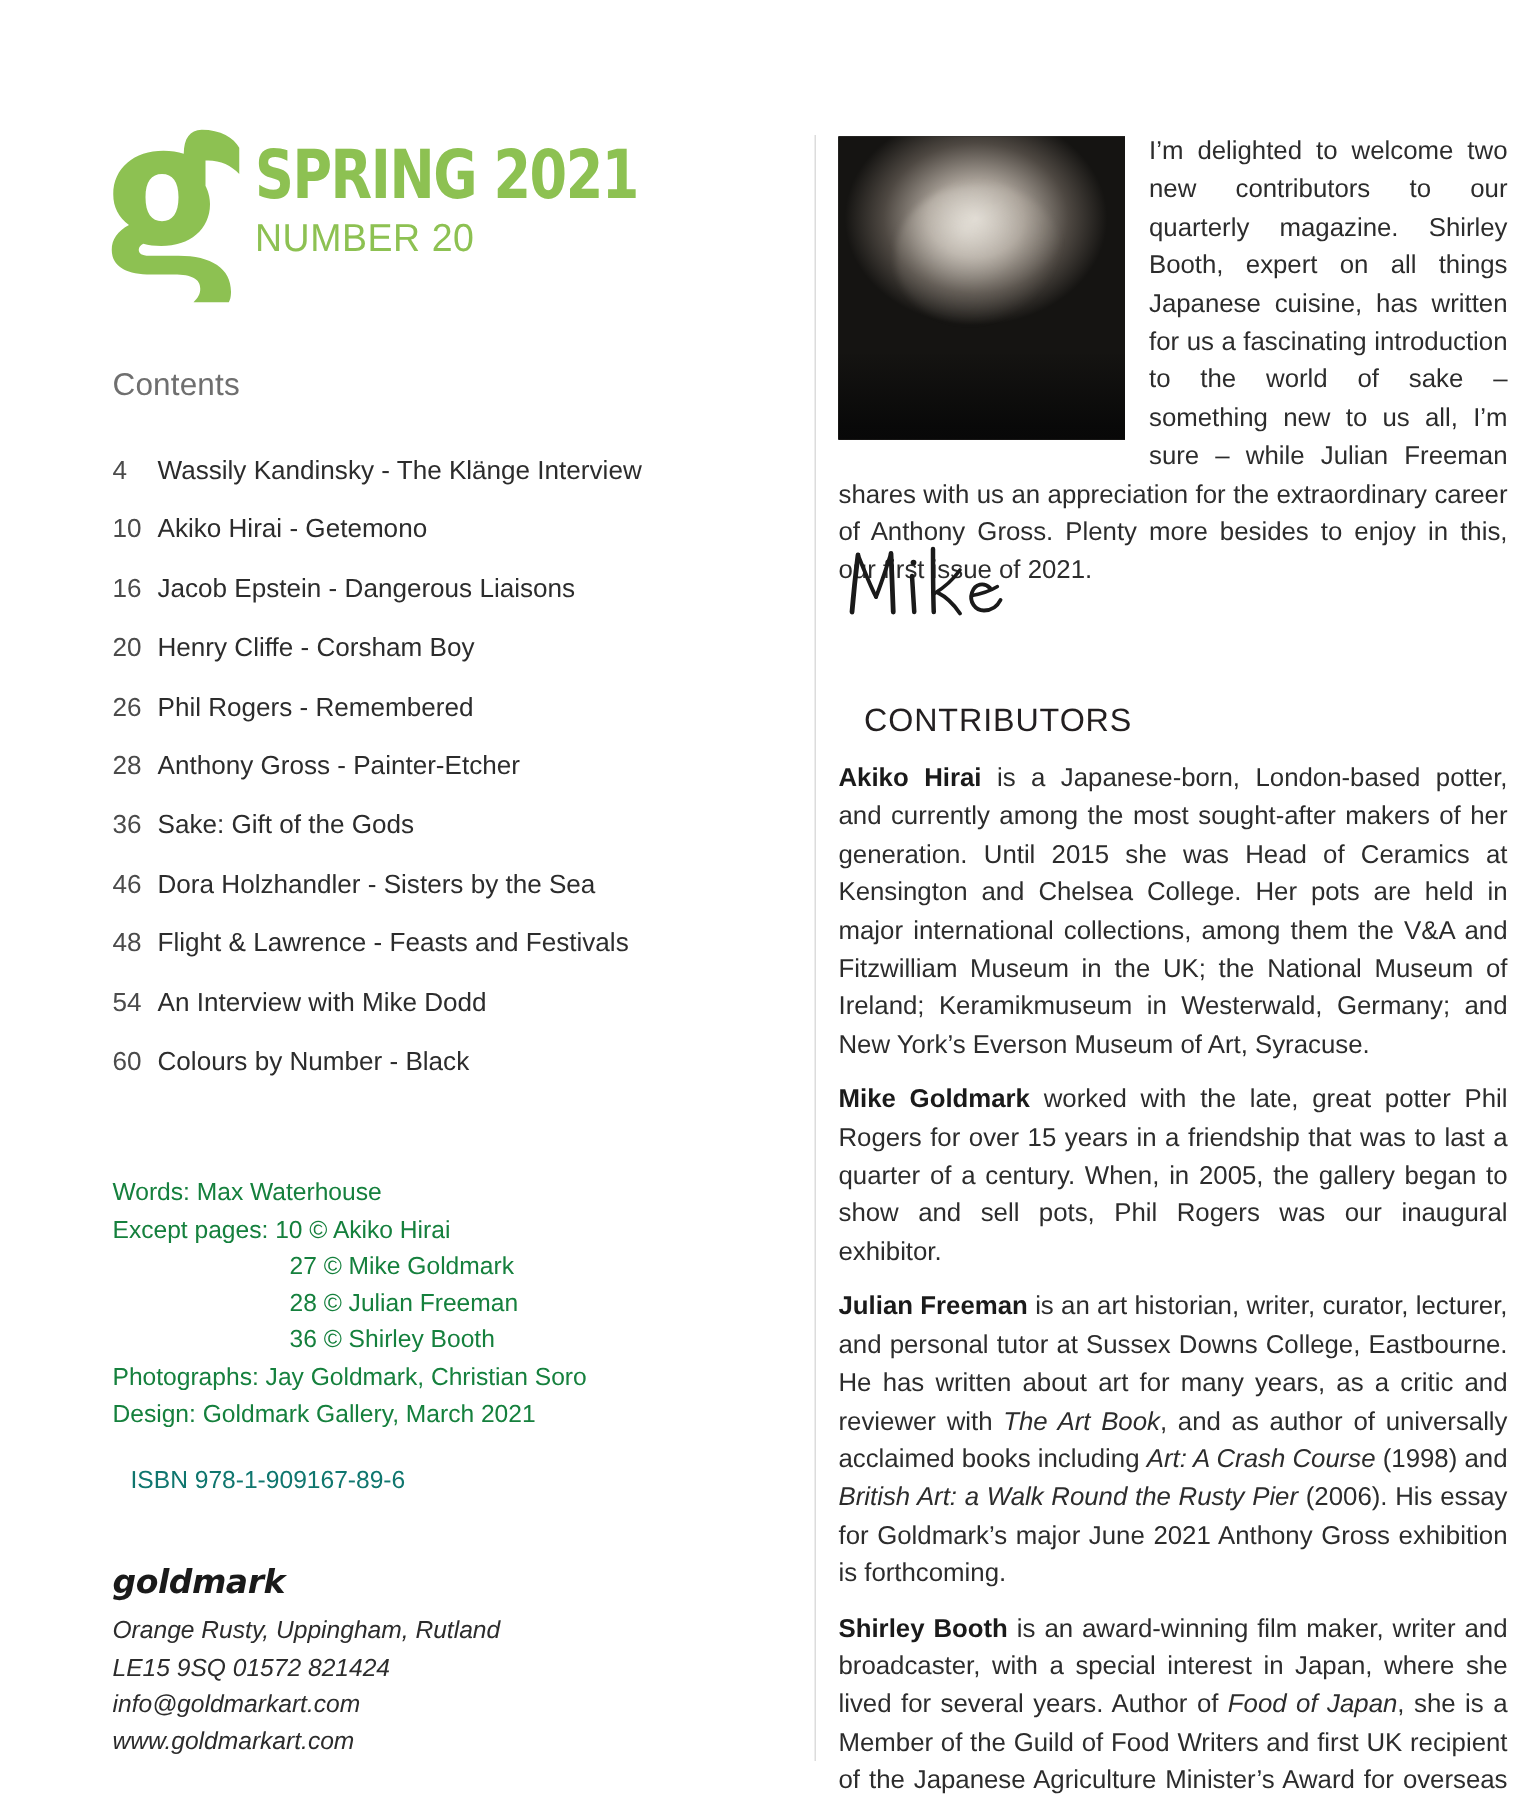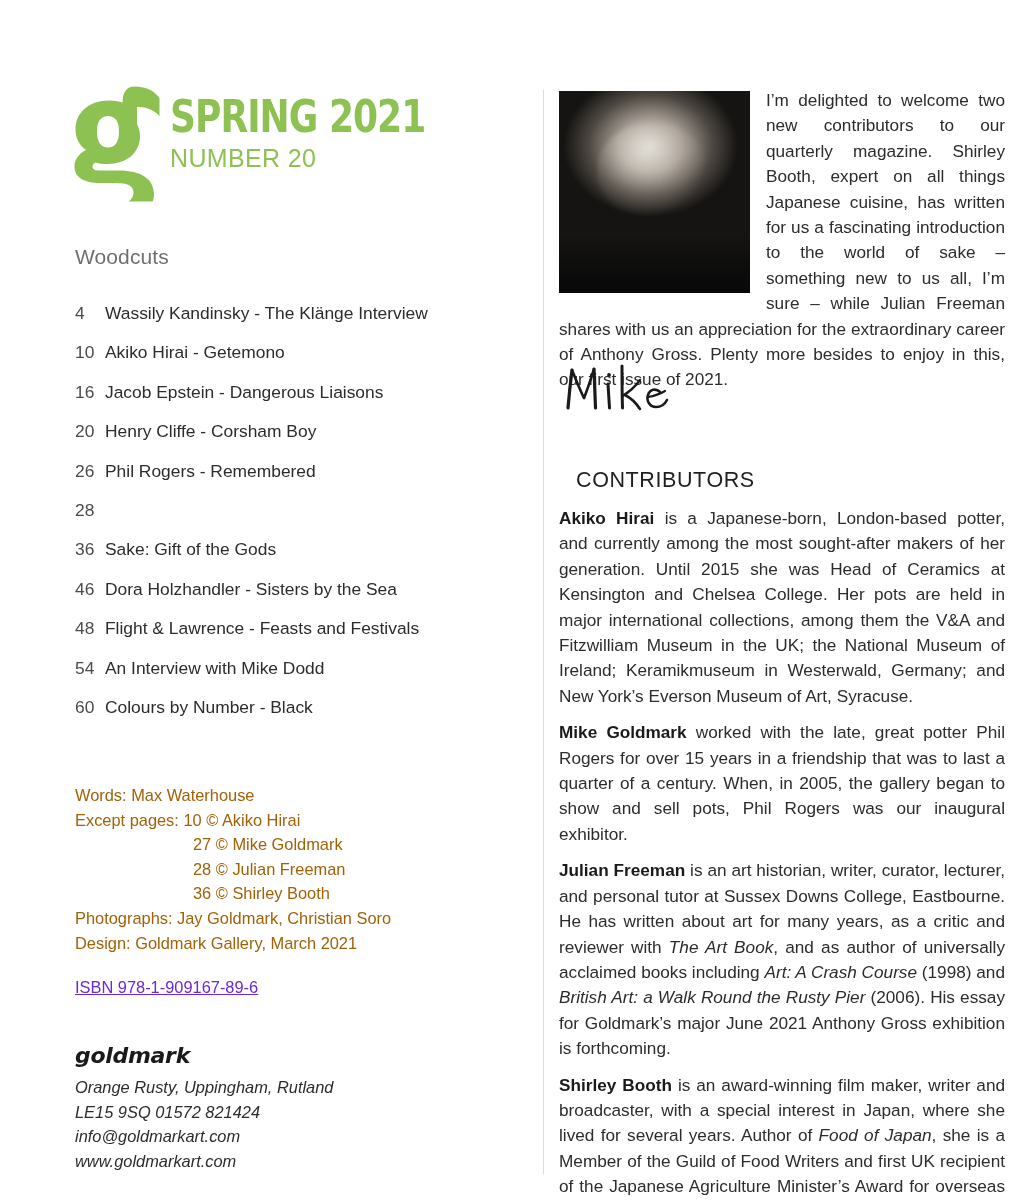--- a/index.html
+++ b/index.html
@@ -105,34 +105,33 @@
   }
 
   
   #credits {
     position: absolute;
     left: 1px;
     top: 783px;
     width: 440px;
     font-size: 16.4px;
     line-height: 24.6px;
-    color: #a16207;
+    color: #15803d;
   }
   .credit-line { white-space: nowrap; }
   .credit-indent {
     padding-left: 118px;
   }
   #isbn-line {
     position: absolute;
-    left: 1px;
+    left: 13px;
     top: 978px;
     font-size: 16.4px;
-    color: #6d28d9;
+    color: #0f766e;
     white-space: nowrap;
-    text-decoration: underline;
   }
 
   
   #gallery-block {
     position: absolute;
     left: 1px;
     top: 1043px;
     width: 440px;
     font-style: italic;
   }
@@ -277,21 +276,21 @@
                    C45 37 41 32 34 32 Z"></path>
         </g>
       </svg>
     </div>
     <div id="masthead-text">
       <div id="issue-season">SPRING 2021</div>
       <div id="issue-number">NUMBER 20</div>
     </div>
   </div>
 
-  <div id="contents-heading">Woodcuts</div>
+  <div id="contents-heading">Contents</div>
 
   <div id="contents-list">
     <div class="contents-row">
       <span class="contents-page">4</span>
       <span class="contents-title">Wassily Kandinsky - The Klänge Interview</span>
     </div>
     <div class="contents-row">
       <span class="contents-page">10</span>
       <span class="contents-title">Akiko Hirai - Getemono</span>
     </div>
@@ -302,20 +301,21 @@
     <div class="contents-row">
       <span class="contents-page">20</span>
       <span class="contents-title">Henry Cliffe - Corsham Boy</span>
     </div>
     <div class="contents-row">
       <span class="contents-page">26</span>
       <span class="contents-title">Phil Rogers - Remembered</span>
     </div>
     <div class="contents-row">
       <span class="contents-page">28</span>
+      <span class="contents-title">Anthony Gross - Painter-Etcher</span>
     </div>
     <div class="contents-row">
       <span class="contents-page">36</span>
       <span class="contents-title">Sake: Gift of the Gods</span>
     </div>
     <div class="contents-row">
       <span class="contents-page">46</span>
       <span class="contents-title">Dora Holzhandler - Sisters by the Sea</span>
     </div>
     <div class="contents-row">

